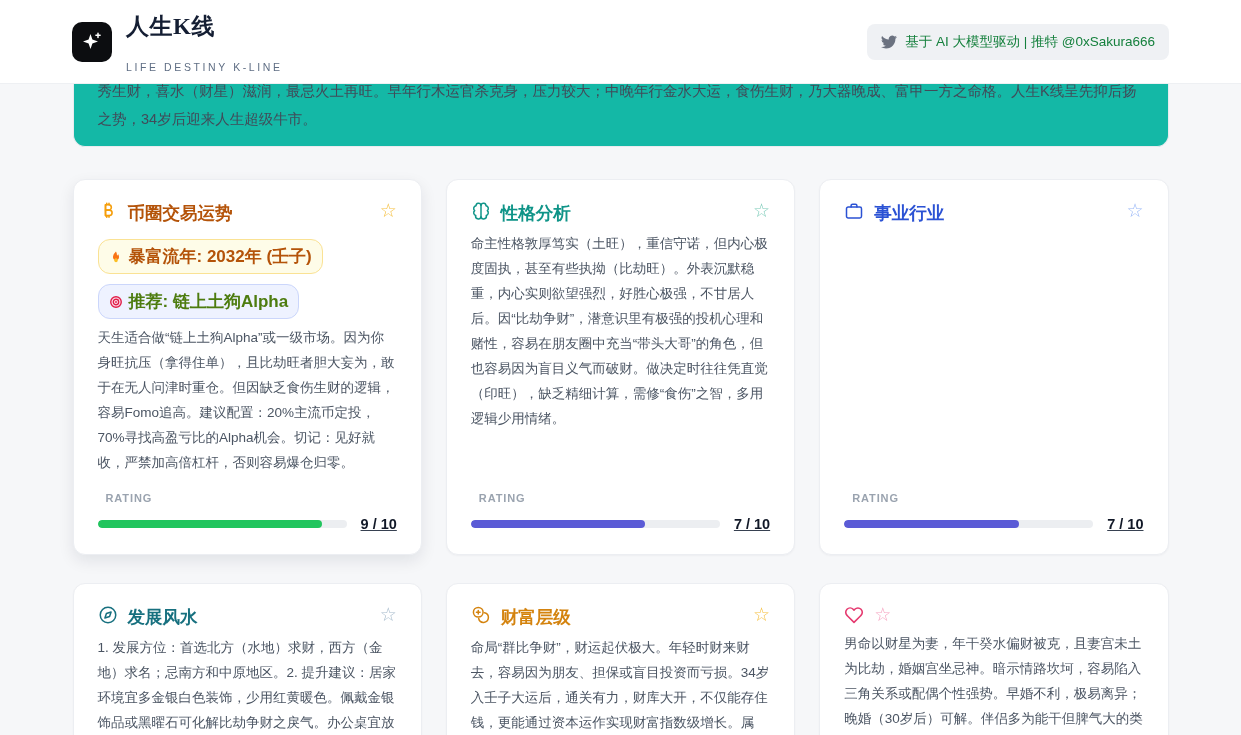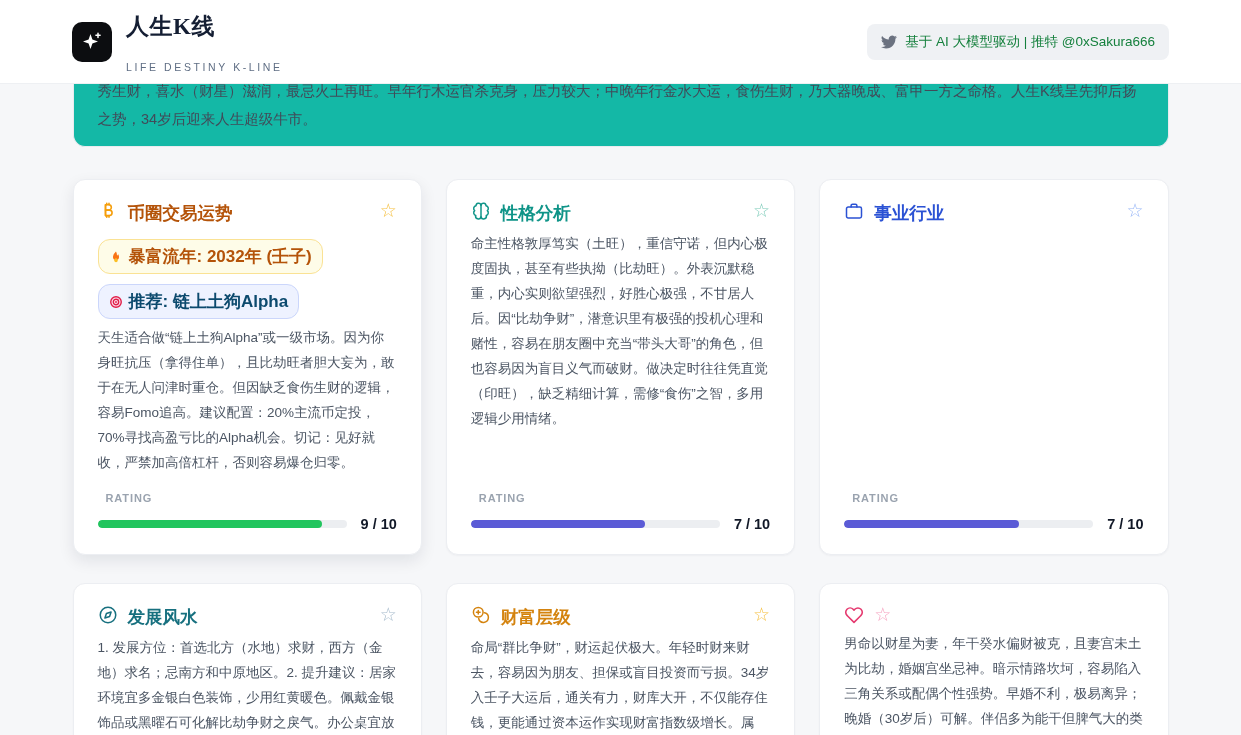--- a/index.html
+++ b/index.html
@@ -66,31 +66,31 @@
     color: var(--star); cursor: pointer; padding: 0;
     font-family: "DejaVu Sans", sans-serif;
   }
   .badges { display: flex; gap: 10px; margin-top: 14px; flex-wrap: wrap; }
   .badge {
     display: inline-flex; align-items: center; gap: 6px;
     font-size: 17px; font-weight: 700; padding: 5px 10px;
     border-radius: 12px; border: 1px solid transparent; white-space: nowrap;
   }
   .badge-gold  { background: #fefce8; border-color: #fae294; color: #b45309; }
-  .badge-indigo{ background: #eef2ff; border-color: #cbd6fb; color: #0c4a6e; }
+  .badge-indigo{ background: #eef2ff; border-color: #cbd6fb; color: #4d7c0f; }
   .badge svg { width: 14px; height: 14px; flex: none; }
   .card-body {
     margin-top: 6px; font-size: 13.5px; line-height: 25px; color: #4b5563;
   }
   
   .rating { margin-top: auto; padding-top: 17px; }
   .rating-label {
     font-size: 11px; font-weight: 600; color: #9aa3af; letter-spacing: 0.9px; padding-left: 8px;
   }
-  .rating-row { display: flex; align-items: center; gap: 14px; margin-top: 12px; }
+  .rating-row { display: flex; align-items: center; gap: 14px; margin-top: 12px; text-decoration: underline; }
   .bar-track {
     flex: 1; height: 8px; background: #eceef1; border-radius: 99px; overflow: hidden;
   }
   .bar-fill { height: 100%; border-radius: 99px; background: #22c55e; }
   .score { font-size: 14.5px; font-weight: 800; color: #111827; white-space: nowrap; }
 </style>
 </head>
 <body>
 
 <div class="header">

